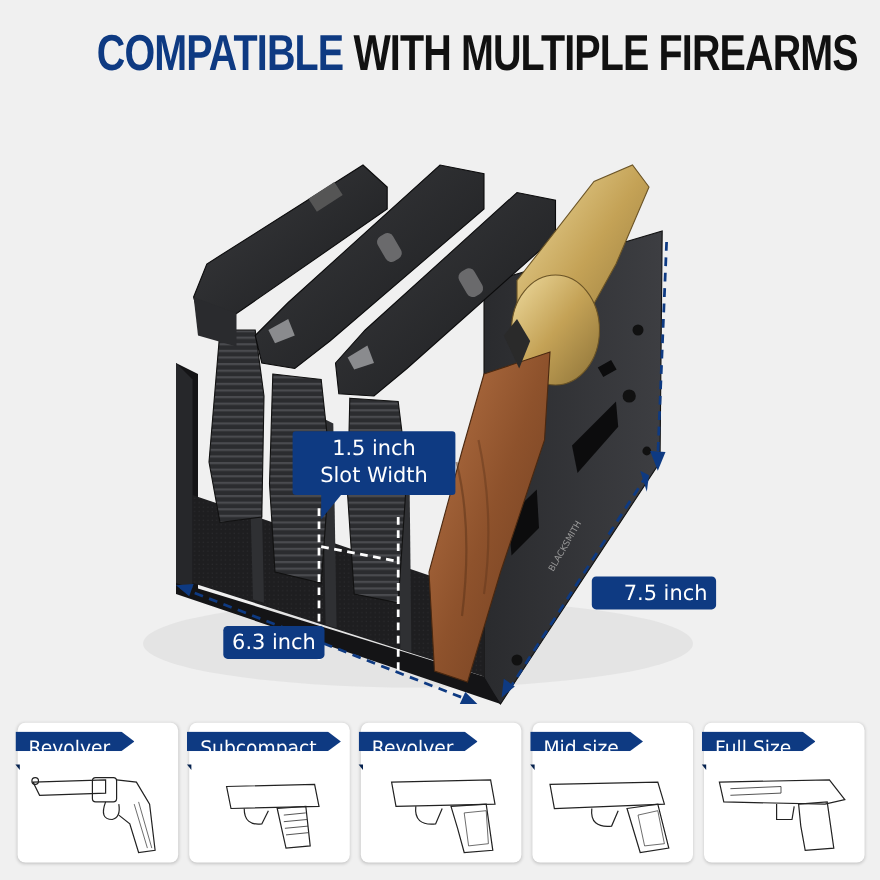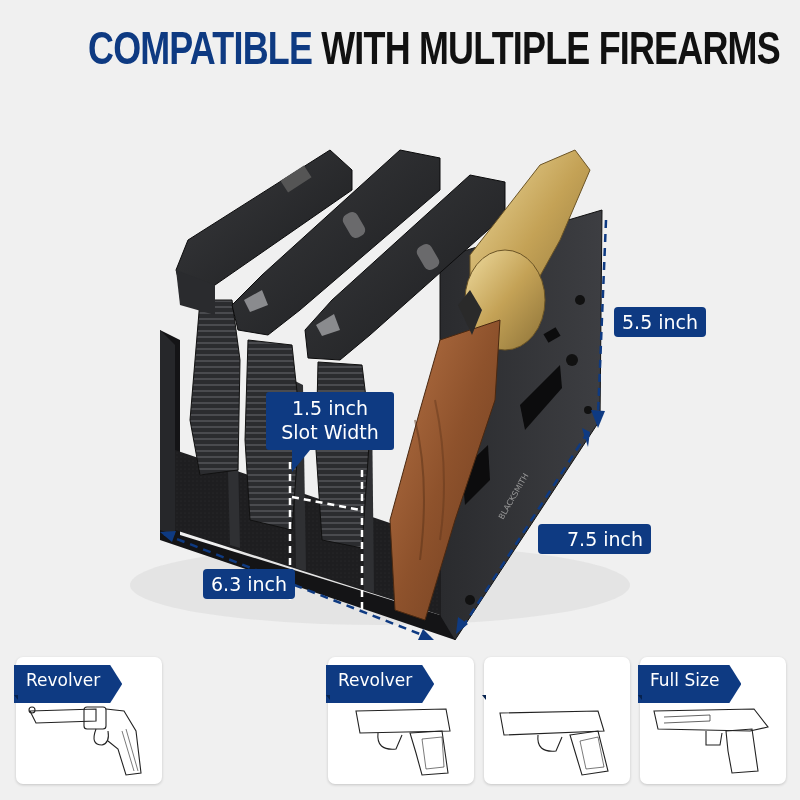--- a/index.html
+++ b/index.html
@@ -26,41 +26,41 @@
   .stage { position: absolute; left: 0; top: 90px; width: 800px; height: 560px; }
   .stage svg { position: absolute; left: 0; top: 0; }
 
   
   .dim-label {
     position: absolute; background: #0e3a82; color: #fff;
     font-family: "DejaVu Sans", sans-serif; font-size: 19px;
     padding: 3px 8px; border-radius: 4px; line-height: 24px; white-space: nowrap;
   }
   .slot-callout {
-    position: absolute; left: 266px; top: 392px; width: 128px;
+    position: absolute; left: 266px; top: 392px; width: 148px;
     background: #0e3a82; color: #fff; text-align: center;
     font-family: "DejaVu Sans", sans-serif; font-size: 19px; line-height: 24px;
     padding: 4px 4px 6px; border-radius: 3px;
   }
   .slot-callout::after {
     content: ""; position: absolute; left: 26px; bottom: -22px;
     border-left: 0 solid transparent; border-right: 18px solid transparent;
     border-top: 22px solid #0e3a82;
   }
   .slot-callout span { display: block; }
 
   
   .cards { position: absolute; left: 16px; top: 657px; width: 770px; height: 128px; }
   .card {
     position: absolute; top: 0; width: 146px; height: 127px;
     background: #fff; border-radius: 7px;
     box-shadow: 0 1px 3px rgba(0,0,0,0.18);
   }
   .card .tag {
-    position: absolute; left: -2px; top: 8px; height: 38px;
+    position: absolute; left: -2px; top: 8px; height: 18px;
     background: #0e3a82; color: #fff;
     font-family: "DejaVu Sans", sans-serif; font-size: 17px; line-height: 30px;
     padding: 0 22px 0 12px;
     clip-path: polygon(0 0, calc(100% - 12px) 0, 100% 50%, calc(100% - 12px) 100%, 0 100%);
     white-space: nowrap;
   }
   .card .tag-fold {
     position: absolute; left: -2px; top: 38px; width: 0; height: 0;
     border-top: 5px solid #06224f; border-left: 4px solid transparent;
   }
@@ -160,21 +160,20 @@
       <path d="M588 432 L462 628" stroke="#0e3a82" stroke-width="2.5" stroke-dasharray="8 6" fill="none"></path>
       <path d="M582 428 L590 432 L588 447 Z" fill="#0e3a82"></path>
       <path d="M456 634 L458 617 L468 624 Z" fill="#0e3a82"></path>
 
       <path d="M164 534 L430 638" stroke="#0e3a82" stroke-width="2.5" stroke-dasharray="8 6" fill="none"></path>
       <path d="M160 532 L176 531 L172 542 Z" fill="#0e3a82"></path>
       <path d="M434 640 L418 640 L423 629 Z" fill="#0e3a82"></path>
     </svg>
   </div>
 
-  <div class="dim-label" style="left:614px; top:307px;">5.5 inch</div>
   <div class="dim-label" style="left:538px; top:524px;padding-left:29px;">7.5 inch</div>
   <div class="dim-label" style="left:203px; top:569px;">6.3 inch</div>
   <div class="slot-callout">
     <span>1.5 inch</span>
     <span>Slot Width</span>
   </div>
 
   <div class="cards">
 
     <div class="card" style="left:0px;">
@@ -186,35 +185,48 @@
           <circle cx="6" cy="9" r="3"></circle>
           <rect x="58" y="6" width="22" height="22" rx="3"></rect>
           <path d="M80 8 L98 10 L110 30 L115 72 L100 74 L92 48 L82 40"></path>
           <path d="M70 28 Q64 44 76 44 Q84 42 82 30"></path>
           <path d="M96 30 L108 70" stroke-width="0.6"></path>
           <path d="M100 28 L112 70" stroke-width="0.6"></path>
         </g>
       </svg>
     </div>
 
+    <div class="card" style="left:156px;">
+      <div class="tag">Subcompact</div>
+      <div class="tag-fold"></div>
+      <svg class="sketch" viewBox="0 0 126 78">
+        <g fill="none" stroke="#222" stroke-width="1.1">
+          <path d="M24 14 L104 12 L108 32 L28 34 Z"></path>
+          <path d="M40 34 Q40 50 56 48 L62 36"></path>
+          <path d="M70 34 L96 32 L100 68 L78 70 L74 52 Z"></path>
+          <path d="M76 40 L96 38 M76 46 L97 44 M77 52 L98 50 M78 58 L98 56" stroke-width="0.7"></path>
+        </g>
+      </svg>
+    </div>
 
     <div class="card" style="left:312px;">
       <div class="tag">Revolver</div>
       <div class="tag-fold"></div>
       <svg class="sketch" viewBox="0 0 126 78">
         <g fill="none" stroke="#222" stroke-width="1.1">
           <path d="M18 10 L108 8 L112 30 L22 32 Z"></path>
           <path d="M40 32 Q38 50 58 48 L64 34"></path>
           <path d="M72 32 L104 30 L110 72 L84 74 L78 52 Z"></path>
           <path d="M84 38 L104 36 L106 66 L88 68 Z" stroke-width="0.6"></path>
         </g>
       </svg>
     </div>
 
     <div class="card" style="left:468px;">
+      <div class="tag">Mid size</div>
       <div class="tag-fold"></div>
       <svg class="sketch" viewBox="0 0 126 78">
         <g fill="none" stroke="#222" stroke-width="1.1">
           <path d="M6 12 L104 10 L110 30 L10 34 Z"></path>
           <path d="M44 34 Q42 52 62 50 L68 36"></path>
           <path d="M76 34 L104 30 L114 70 L88 74 L82 54 Z"></path>
           <path d="M86 40 L104 36 L110 66 L92 68 Z" stroke-width="0.6"></path>
         </g>
       </svg>
     </div>

